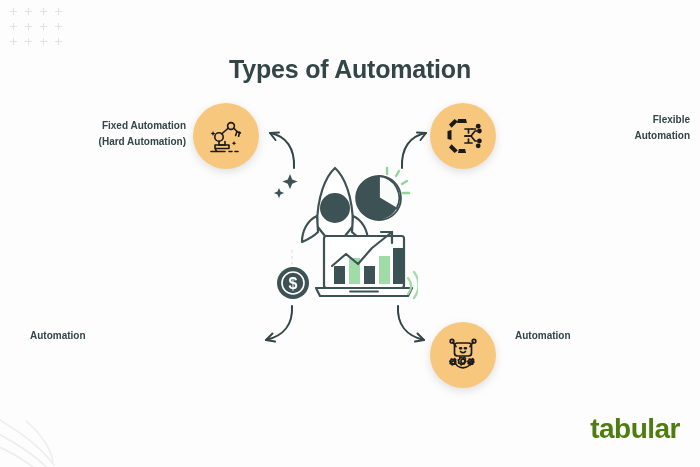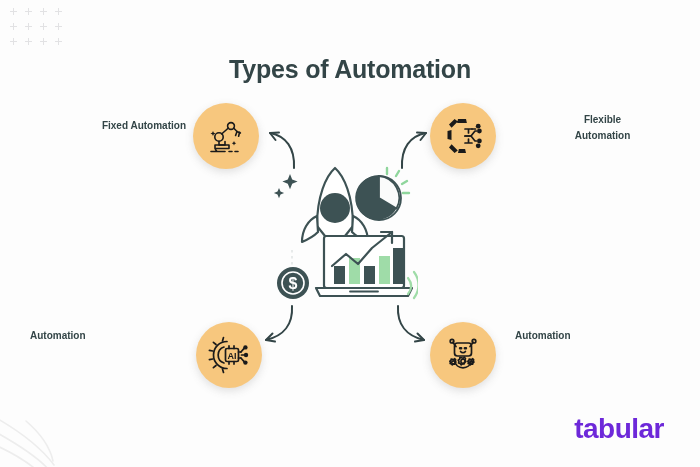--- a/index.html
+++ b/index.html
@@ -84,46 +84,46 @@
 
   
   .label {
     position: absolute;
     font-size: 10px;
     font-weight: bold;
     color: #334547;
     line-height: 1.55;
   }
   #label-fixed        { left: 16px;  top: 118px; width: 170px; text-align: right; }
-  #label-flexible     { left: 515px; top: 112px; width: 175px; text-align: center; }
+  #label-flexible     { left: 515px; top: 112px; width: 175px; text-align: right; }
   #label-programmable { left: 30px;  top: 328px; width: 160px; text-align: left; }
   #label-integrated   { left: 515px; top: 328px; width: 175px; text-align: left; }
 
   
   .arrow-svg { position: absolute; }
   #arrow-tl { left: 264px; top: 126px; }
   #arrow-tr { left: 386px; top: 126px; }
   #arrow-bl { left: 258px; top: 302px; }
   #arrow-br { left: 386px; top: 302px; }
 
   
   #center-art {
     position: absolute;
     left: 262px;
     top: 160px;
   }
 
   
   #logo {
     position: absolute;
-    right: 36px;
+    right: 20px;
     bottom: 22px;
     font-size: 28px;
     font-weight: bold;
-    color: #6d28d9;
+    color: #4d7c0f;
     letter-spacing: -0.5px;
   }
 </style>
 </head>
 <body>
 
 <div id="canvas">
 
   <div id="dot-grid">
       <div class="plus" style="left: 0px; top: 0px; color: rgb(226, 226, 228);"></div>
@@ -167,20 +167,21 @@
         <path d="M11.5 35.5 L12.5 37"></path>
       </g>
       <g fill="#1a1a1a">
         <path d="M9 17 l0.8 1.7 1.7 0.8 -1.7 0.8 -0.8 1.7 -0.8 -1.7 -1.7 -0.8 1.7 -0.8 Z"></path>
         <path d="M30 27 l0.7 1.5 1.5 0.7 -1.5 0.7 -0.7 1.5 -0.7 -1.5 -1.5 -0.7 1.5 -0.7 Z"></path>
       </g>
     </svg>
   </div>
   <div class="label" id="label-fixed">
     <div>Fixed Automation</div>
+    <div>(Hard Automation)</div>
   </div>
 
   <div class="icon-circle" id="circle-flexible">
     <svg width="44" height="44" viewBox="0 0 44 44">
       <path fill="#1a1a1a" d="M21 6.5 a15.5 15.5 0 0 0 0 31 a15.5 15.5 0 0 1 0 -31 Z
                               M17 5 h8 l0.9 4 h-9.8 Z
                               M17 39 h8 l-0.9 -4 h-6.2 Z
                               M6.5 17 v8 l4 0.9 v-9.8 Z
                               M8 10.5 l5.6 -5.6 l3.2 2.6 l-6.2 6.2 Z
                               M8 33.5 l5.6 5.6 l3.2 -2.6 l-6.2 -6.2 Z"></path>
@@ -198,39 +199,20 @@
         <circle cx="38.4" cy="27" r="2.4"></circle>
         <circle cx="37.2" cy="31.8" r="2.4"></circle>
       </g>
     </svg>
   </div>
   <div class="label" id="label-flexible">
     <div>Flexible</div>
     <div>Automation</div>
   </div>
 
-  <div class="icon-circle" id="circle-programmable">
-    <svg width="44" height="44" viewBox="0 0 44 44">
-      <g fill="none" stroke="#1a1a1a" stroke-width="1.7" stroke-linecap="round" stroke-linejoin="round">
-        <path d="M20 8.5 a13.5 13.5 0 0 0 0 27"></path>
-        <path d="M15.5 8 l1 -3.4 M9 11.5 l-2.6 -2.2 M5.8 18 l-3.4 -0.6 M5.8 26 l-3.4 0.6 M9 32.5 l-2.6 2.2 M15.5 36 l1 3.4"></path>
-        <path d="M17 14 a8.4 8.4 0 0 0 0 16"></path>
-        <rect x="18.5" y="15.5" width="13" height="13" rx="1.6"></rect>
-        <path d="M22 15.5 v-2.6 M27 15.5 v-2.6 M22 28.5 v2.6 M27 28.5 v2.6"></path>
-        <path d="M31.5 19 h2.4 M31.5 25 h2.4"></path>
-        <path d="M33.9 19 l3 -3.4 M33.9 25 l3 3.4 M34.5 22 h3"></path>
-      </g>
-      <g fill="#1a1a1a">
-        <circle cx="38.4" cy="14.4" r="2.2"></circle>
-        <circle cx="38.4" cy="29.6" r="2.2"></circle>
-        <circle cx="39" cy="22" r="2.2"></circle>
-      </g>
-      <text x="25" y="26" font-family="'Liberation Sans', sans-serif" font-size="9" font-weight="bold" fill="#1a1a1a" text-anchor="middle">AI</text>
-    </svg>
-  </div>
   <div class="label" id="label-programmable">
     <div>Automation</div>
   </div>
 
   <div class="icon-circle" id="circle-integrated">
     <svg width="44" height="44" viewBox="0 0 44 44">
       <g fill="none" stroke="#1a1a1a" stroke-width="1.7" stroke-linecap="round" stroke-linejoin="round">
         <rect x="13.5" y="10" width="17" height="13" rx="3"></rect>
         <path d="M15 13.5 l-3.2 -4.2 M29 13.5 l3.2 -4.2"></path>
         <circle cx="11" cy="8.2" r="1.8"></circle>

